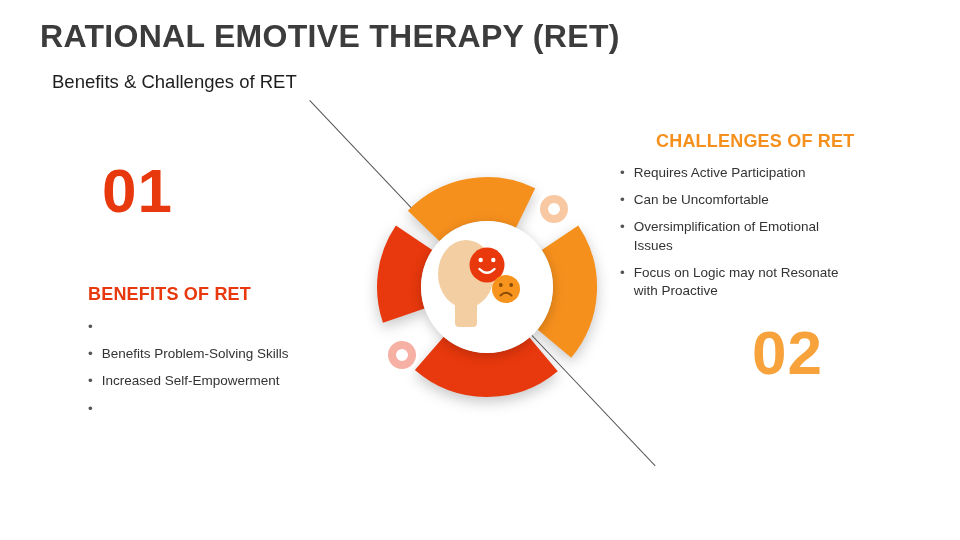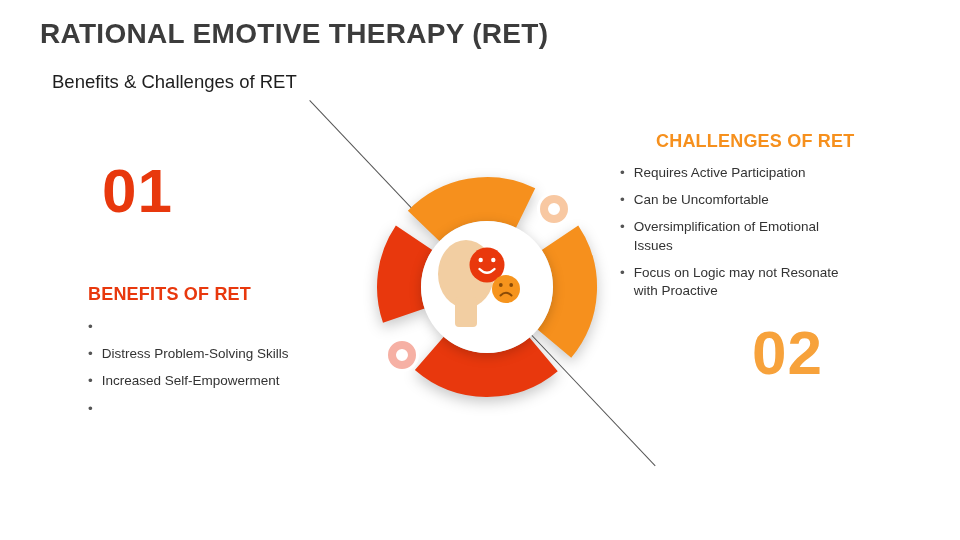--- a/index.html
+++ b/index.html
@@ -6,21 +6,21 @@
   body {
     width:960px; height:540px;
     background:#ffffff;
     font-family:"Liberation Sans", sans-serif;
     position:relative; overflow:hidden;
   }
   .slide { position:absolute; inset:0; }
 
   .title {
     position:absolute; left:40px; top:18px; margin:0;
-    font-size:28px; font-weight:700; color:#3C3C3C; letter-spacing:0.3px;
+    font-size:32px; font-weight:700; color:#3C3C3C; letter-spacing:0.3px;
   }
   .subtitle {
     position:absolute; left:40px; top:59px; margin:12px;
     font-size:18.5px; font-weight:400; color:#1E1E1E;
   }
 
   .diagonal {
     position:absolute; left:310px; top:100px; width:503px; height:0;
     border-top:1.4px solid #555;
     transform-origin:0 0; transform:rotate(46.6deg);
@@ -64,21 +64,21 @@
   <div class="diagonal"></div>
 
   <div class="big-num num-01">01</div>
   <h3 class="section-heading benefits-heading">BENEFITS OF RET</h3>
   <div class="list benefits-list">
     <div class="item">
       <span class="dot">•</span>
     </div>
     <div class="item">
       <span class="dot">•</span>
-      <span>Distress Problem-Solving Skills</span>
+      <span>Benefits Problem-Solving Skills</span>
     </div>
     <div class="item">
       <span class="dot">•</span>
       <span>Increased Self-Empowerment</span>
     </div>
     <div class="item">
       <span class="dot">•</span>
     </div>
   </div>
 

